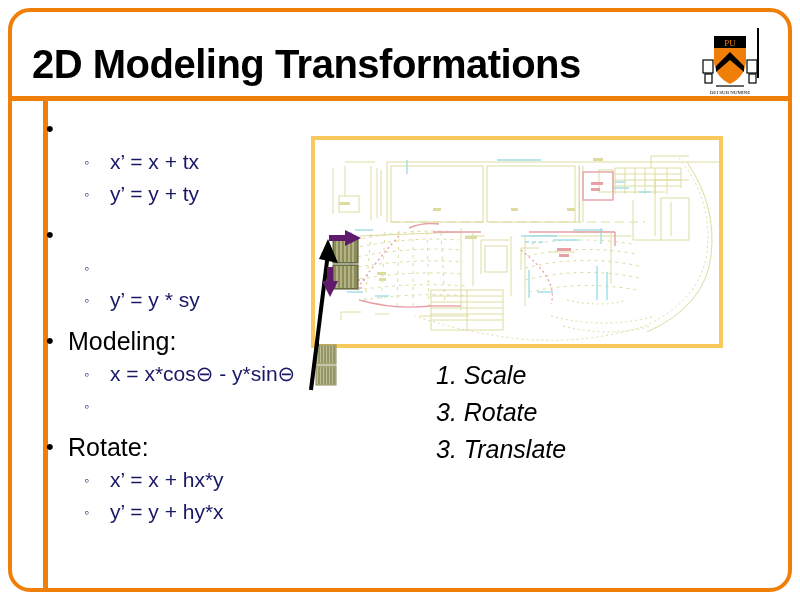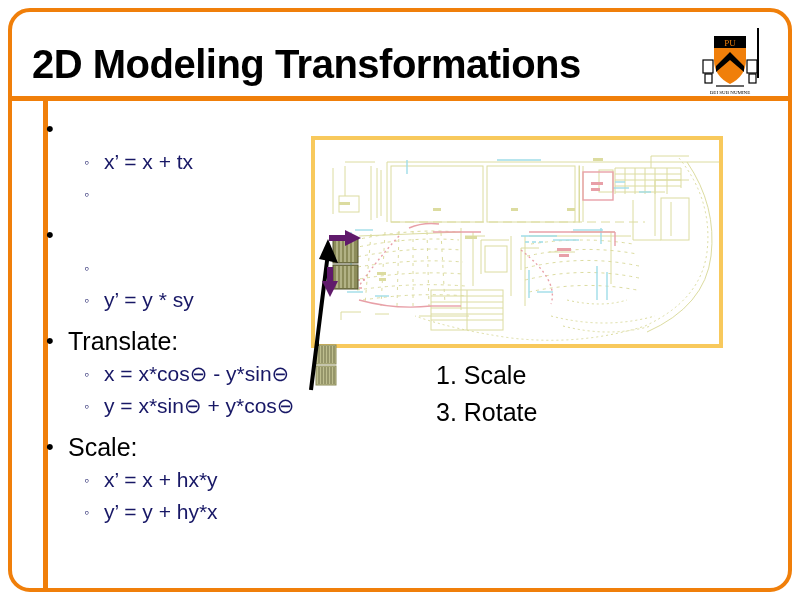--- a/index.html
+++ b/index.html
@@ -25,25 +25,25 @@
   .logo{position:absolute;left:700px;top:22px;width:72px;height:74px;}
 
   
   .bullets{position:absolute;left:46px;top:112px;width:300px;}
   .bgroup{margin-bottom:8px;}
   .b1{display:flex;align-items:flex-start;font-size:25px;color:#000;line-height:34px;}
   .b1 .dot{width:22px;flex:0 0 22px;text-align:left;font-size:22px;line-height:34px;}
   .b1 .txt{white-space:nowrap;}
   .b2{display:flex;align-items:flex-start;font-size:21px;color:#181866;line-height:32px;margin-left:38px;}
   .b2 .circ{width:20px;flex:0 0 20px;font-size:14px;line-height:32px;}
-  .b2 .txt{white-space:nowrap;}
+  .b2 .txt{white-space:nowrap;margin-left:6px;}
 
   
   .steps{position:absolute;left:436px;top:357px;font-size:25px;color:#000;line-height:37px;}
-  .steps div{white-space:nowrap;}
+  .steps div{white-space:nowrap;font-style:italic;}
 
   
   .cadframe{position:absolute;left:311px;top:136px;width:412px;height:212px;
             border:4px solid #F8C95C;box-sizing:border-box;background:#fff;overflow:visible;}
   .cadsvg{position:absolute;left:0;top:0;}
   .overlay{position:absolute;left:305px;top:225px;width:110px;height:170px;}
 </style>
 </head>
 <body>
 
@@ -296,66 +296,67 @@
     <div class="bgroup">
       <div class="b1">
         <span class="dot">•</span>
       </div>
       <div class="b2">
         <span class="circ">◦</span>
         <span class="txt">x’ = x + tx</span>
       </div>
       <div class="b2">
         <span class="circ">◦</span>
+        <span class="txt">y’ = y + ty</span>
       </div>
     </div>
 
     <div class="bgroup">
       <div class="b1">
         <span class="dot">•</span>
       </div>
       <div class="b2">
         <span class="circ">◦</span>
       </div>
       <div class="b2">
         <span class="circ">◦</span>
         <span class="txt">y’ = y * sy</span>
       </div>
     </div>
 
     <div class="bgroup">
       <div class="b1">
         <span class="dot">•</span>
-        <span class="txt">Translate:</span>
+        <span class="txt">Modeling:</span>
       </div>
       <div class="b2">
         <span class="circ">◦</span>
         <span class="txt">x = x*cos⊖ - y*sin⊖</span>
       </div>
       <div class="b2">
         <span class="circ">◦</span>
-        <span class="txt">y = x*sin⊖ + y*cos⊖</span>
       </div>
     </div>
 
     <div class="bgroup">
       <div class="b1">
         <span class="dot">•</span>
-        <span class="txt">Scale:</span>
+        <span class="txt">Rotate:</span>
       </div>
       <div class="b2">
         <span class="circ">◦</span>
         <span class="txt">x’ = x + hx*y</span>
       </div>
       <div class="b2">
         <span class="circ">◦</span>
         <span class="txt">y’ = y + hy*x</span>
       </div>
     </div>
 
   </div>
 
   <div class="steps">
     <div>1. Scale</div>
     <div>3. Rotate</div>
+    <div>3. Translate</div>
   </div>
 
 </div>
 
 </body></html>

